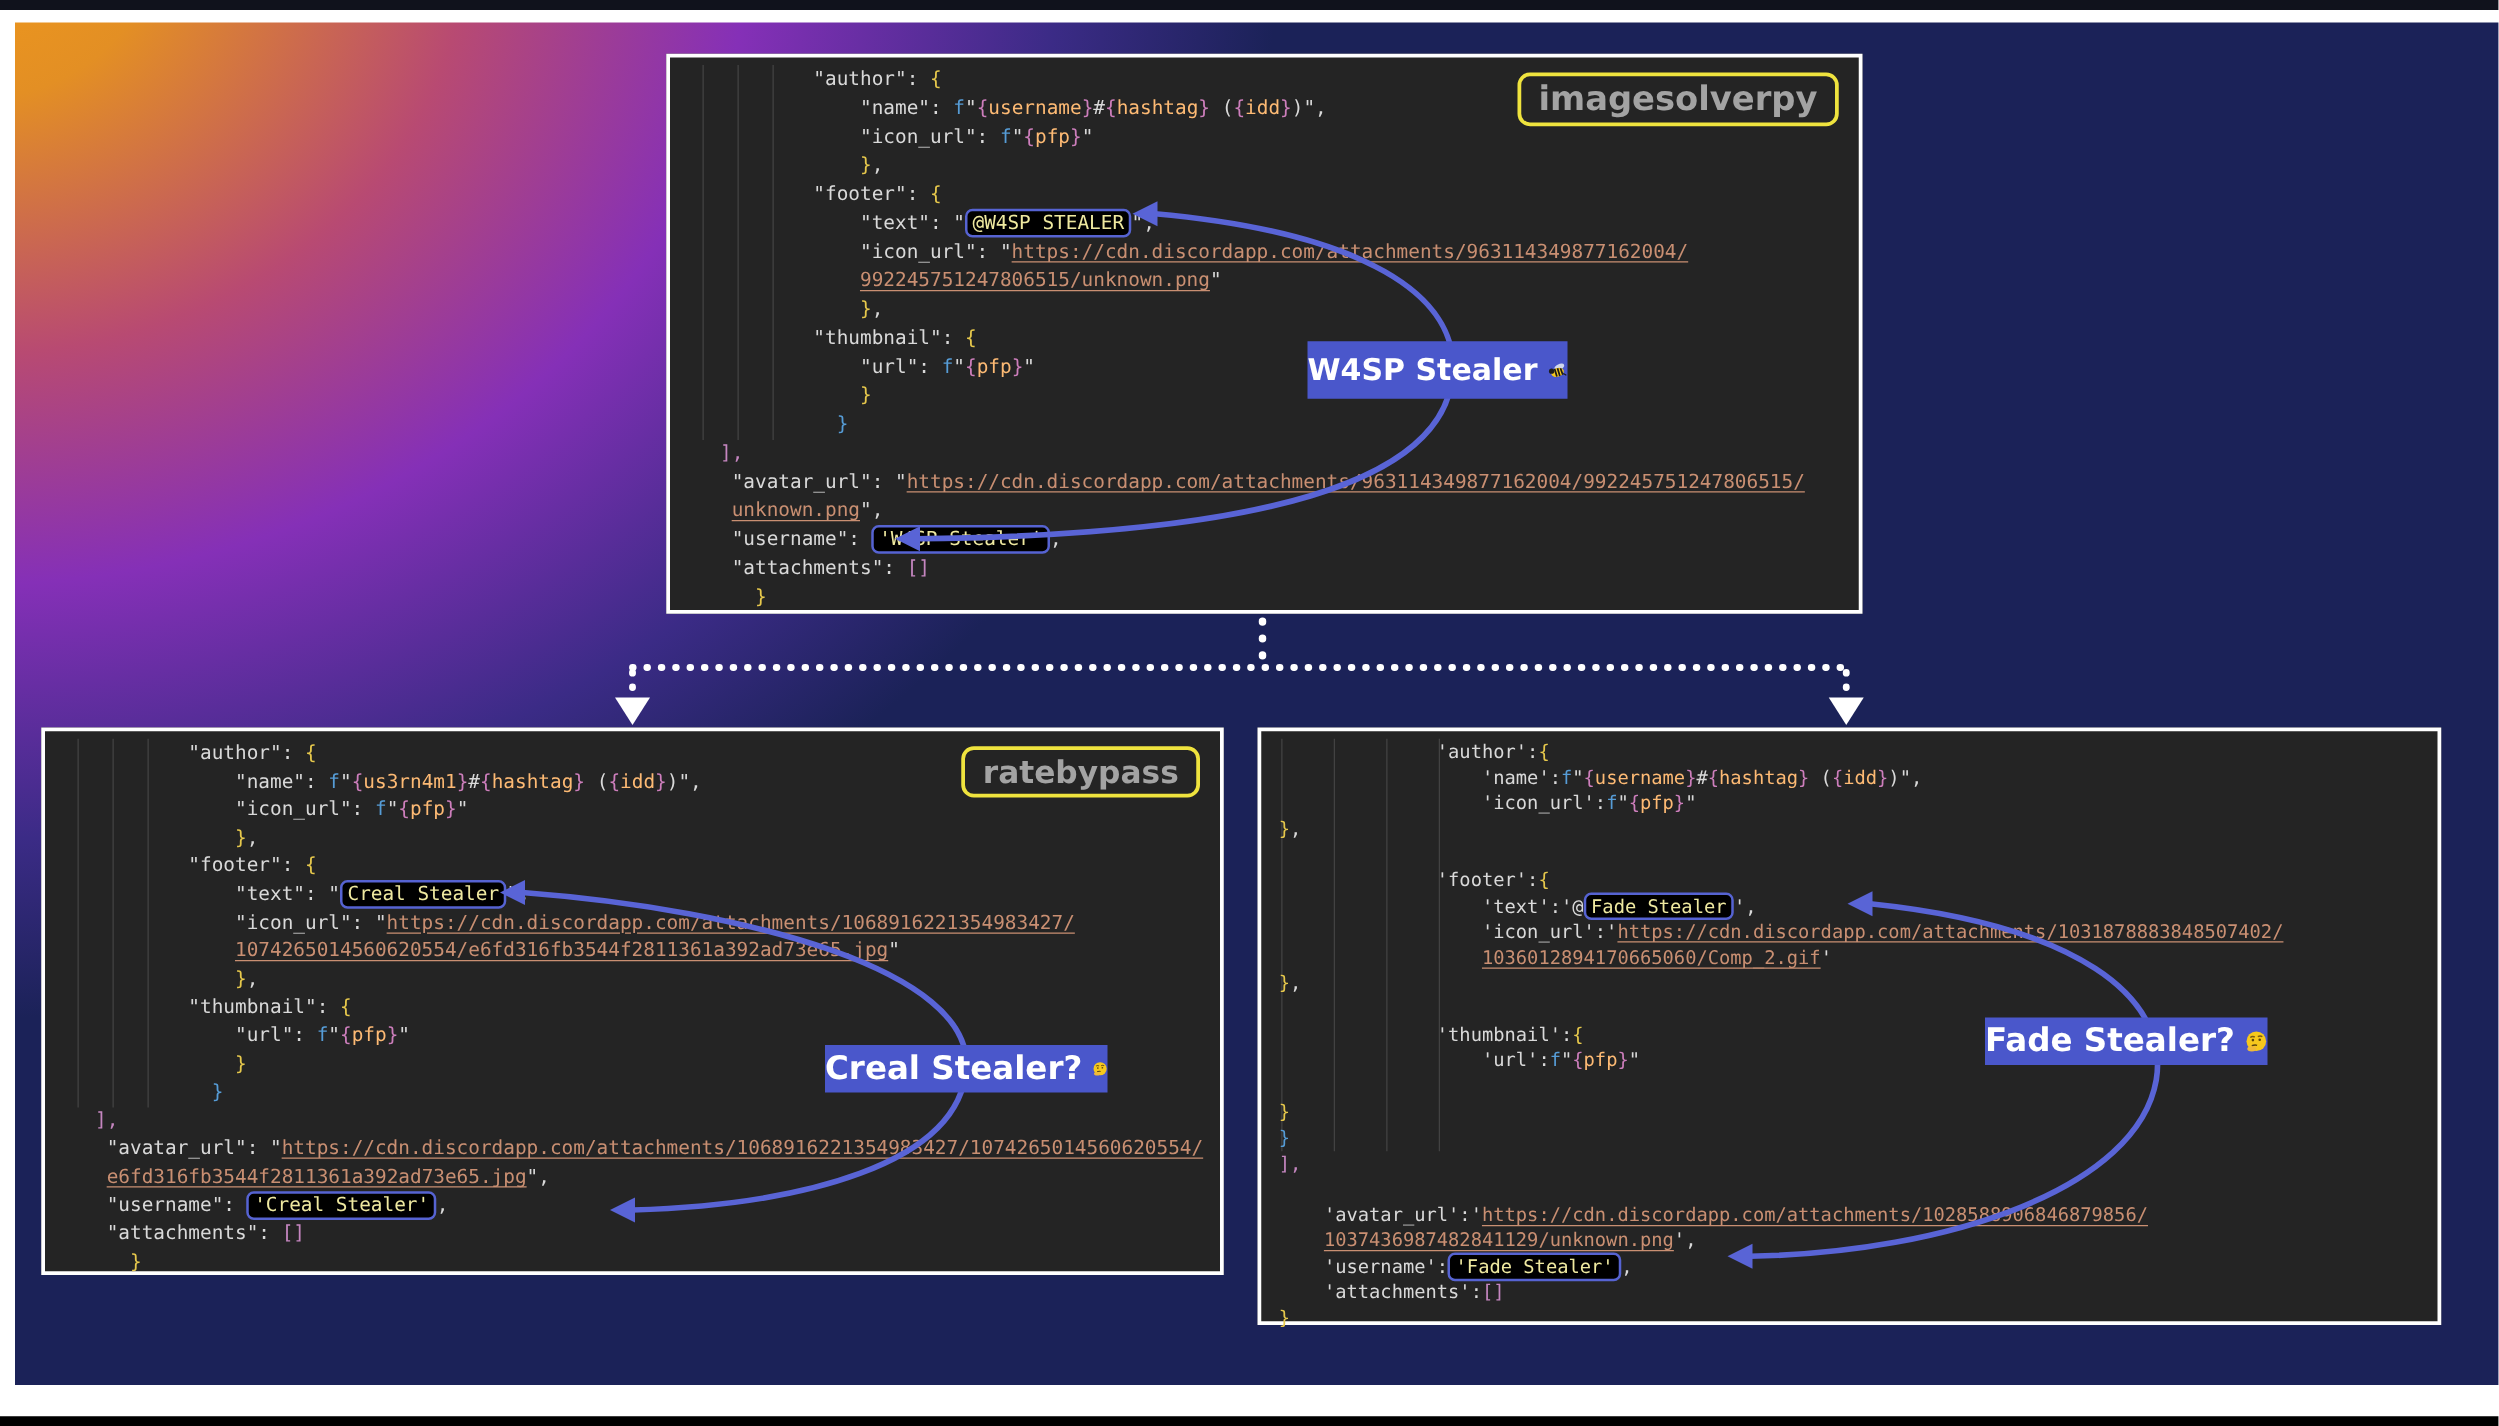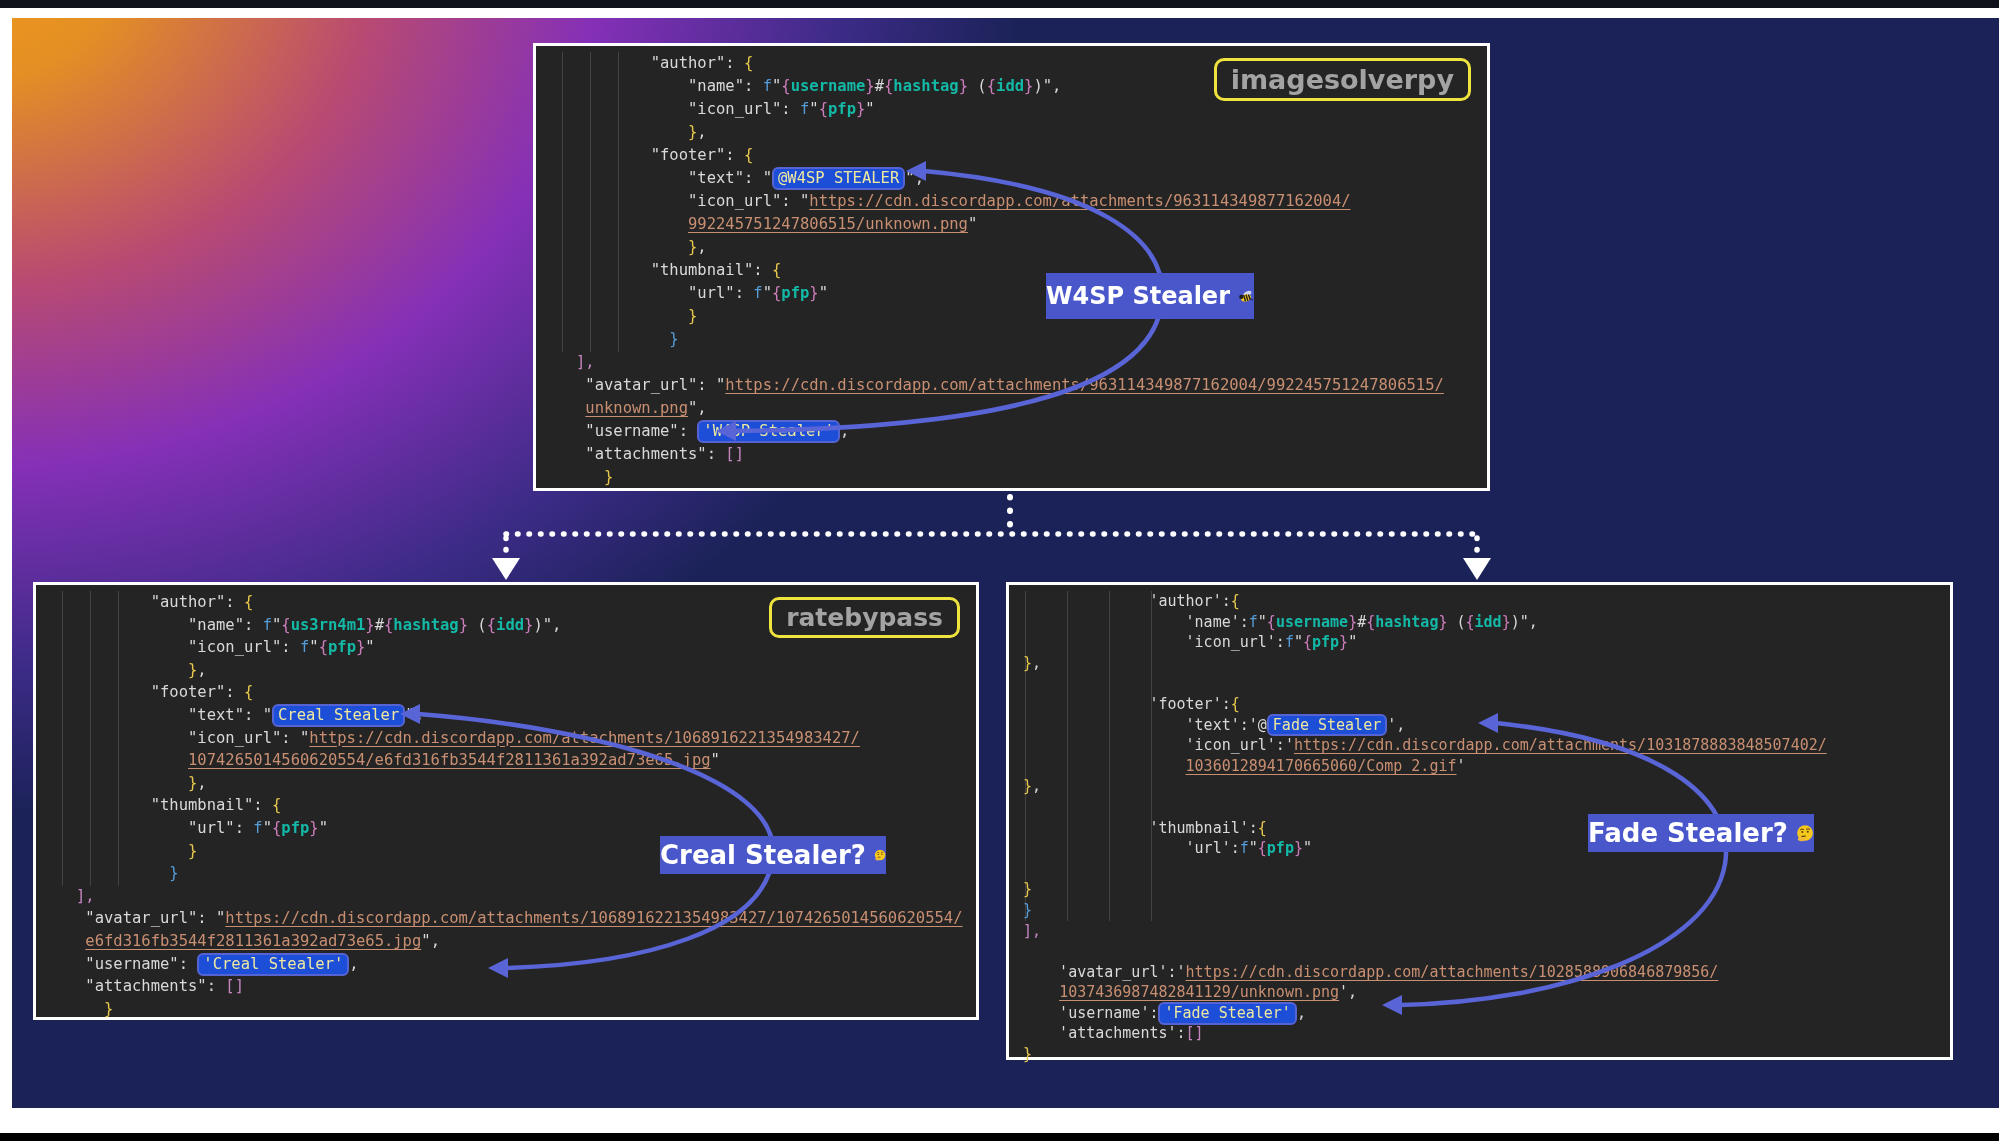--- a/index.html
+++ b/index.html
@@ -11,24 +11,24 @@
           background:
             radial-gradient(1250px 1020px at -40px -60px,
               #f0991b 0%, #e38f24 12%, #b84a72 32%, #8530b7 50%, #3b2b86 70%, #1b2258 84%);
   }
   .panel{position:absolute;background:#242424;border:3px solid #ffffff;box-sizing:border-box;}
   .code{margin:0;padding:6px 0 0 40px;white-space:pre;color:#d9d9d9;position:relative;z-index:2;}
   #panel-0 .code{font:15.5px/23px "DejaVu Sans Mono",monospace;}
   #panel-1 .code{font:15.5px/22.6px "DejaVu Sans Mono",monospace;}
   #panel-2 .code{font:15px/20.6px "DejaVu Sans Mono",monospace;padding-left:14px;}
   .cl{min-height:1em;}
-  .w{color:#d9d9d9;} .f{color:#569cd6;} .v{color:#14b8a6;font-weight:bold;} .b{color:#cd7ebc;}
+  .w{color:#d9d9d9;} .f{color:#569cd6;} .v{color:#fdba74;} .b{color:#cd7ebc;}
   .y{color:#e6c84c;} .c{color:#569cd6;} .p{color:#c586c0;}
   .u{color:#c98f72;text-decoration:underline;text-underline-offset:3px;}
-  .hl{background:#1d4ed8;color:#efe9a0;border:2px solid #5663d2;border-radius:6px;
+  .hl{background:#000000;color:#efe9a0;border:2px solid #5663d2;border-radius:6px;
       padding:0 4px;margin:-2px 0;display:inline-block;line-height:1.25;}
   .badge{position:absolute;color:#a3a3a3;border:3px solid #efe33e;border-radius:10px;
          padding:3px 14px;font-weight:bold;background:rgba(36,36,36,.6);z-index:4;}
   #badge-0{right:16px;top:12px;font-size:27px;}
   #badge-1{right:16px;top:12px;font-size:25px;}
   #badge-2{right:14px;top:16px;font-size:25px;}
   .bluelabel{position:absolute;background:#4a57cb;color:#ffffff;z-index:6;
              display:flex;align-items:center;justify-content:center;gap:8px;
              font-weight:bold;white-space:nowrap;}
   #label-0{left:1046px;top:273px;width:208px;height:46px;font-size:24px;}

